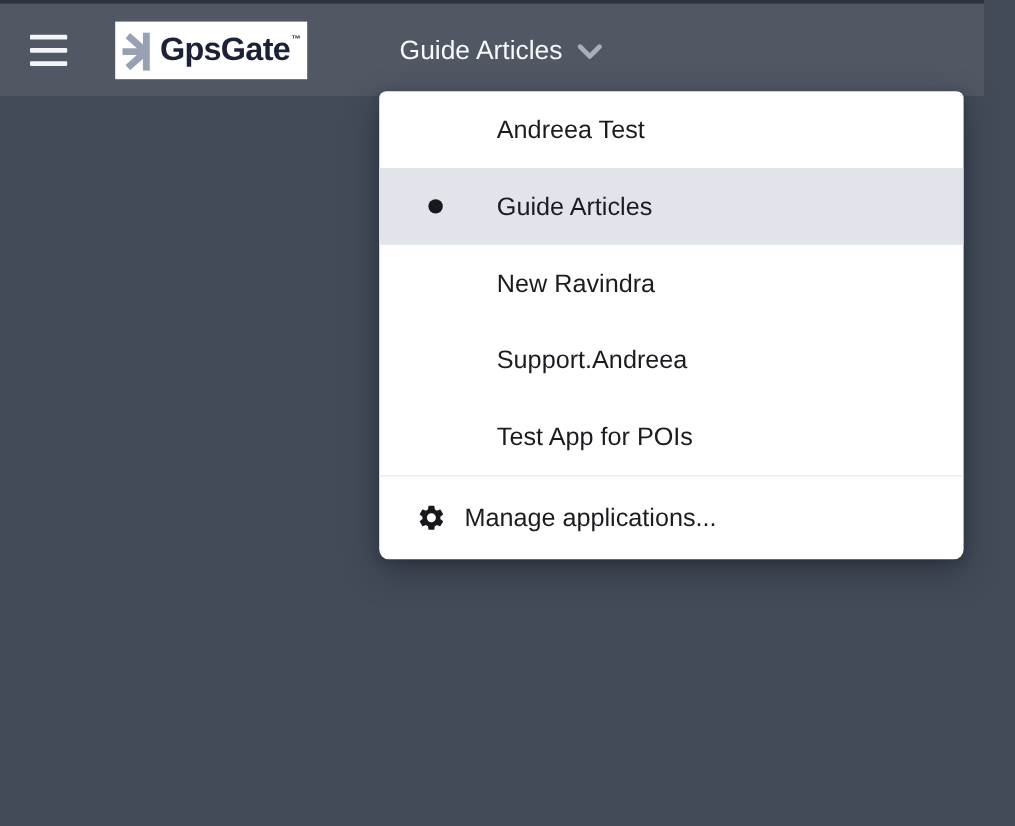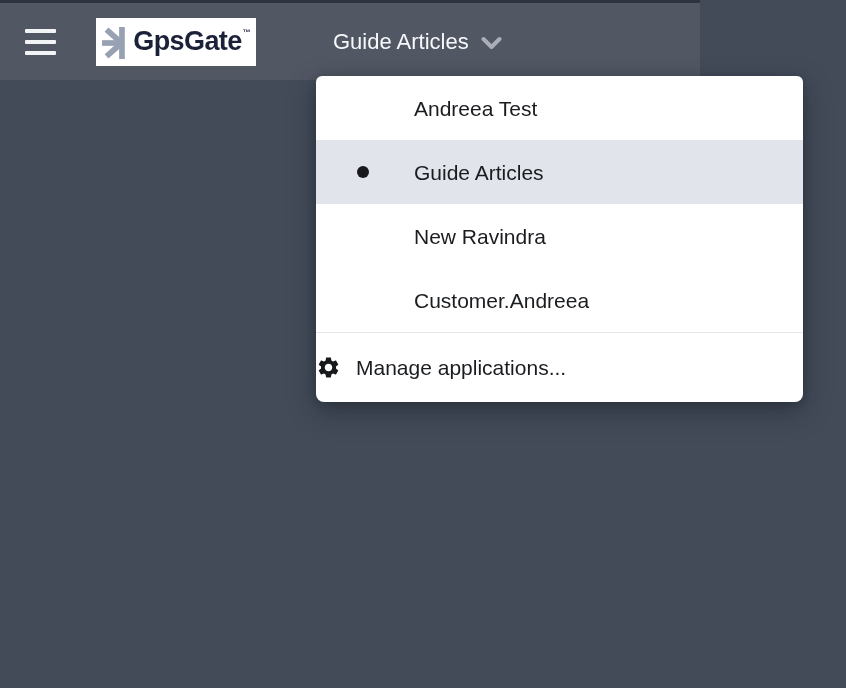--- a/index.html
+++ b/index.html
@@ -10,21 +10,21 @@
     overflow: hidden;
     position: relative;
     background: #434b59;
     font-family: "Liberation Sans", sans-serif;
   }
 
   
   .topbar {
     position: absolute;
     top: 0; left: 0;
-    width: 700px;
+    width: 820px;
     height: 80px;
     background: #515763;
     border-top: 3px solid #2d3440;
     display: flex;
     align-items: center;
     z-index: 1;
   }
   .hamburger {
     background: none;
     border: none;
@@ -112,20 +112,21 @@
   }
   .menu-item.selected .bullet { display: block; }
   .menu-item-label { line-height: 1; }
 
   .menu-divider { height: 1px; background: #e4e6e9; }
 
   .manage-row {
     height: 69px;
     display: flex;
     align-items: center;
+    padding-left: 31px;
     font-size: 21px;
     color: #1a1c1f;
     cursor: pointer;
   }
   .gear-icon { flex: 0 0 auto; display: block; }
   .manage-label { margin-left: 15px; line-height: 1; }
 </style>
 </head>
 <body>
 
@@ -168,21 +169,25 @@
       <div class="menu-item selected">
     <span class="bullet"></span>
     <span class="menu-item-label">Guide Articles</span>
   </div>
       <div class="menu-item">
 
     <span class="menu-item-label">New Ravindra</span>
   </div>
       <div class="menu-item">
 
-    <span class="menu-item-label">Customer.Andreea</span>
+    <span class="menu-item-label">Support.Andreea</span>
+  </div>
+      <div class="menu-item">
+
+    <span class="menu-item-label">Test App for POIs</span>
   </div>
     </div>
   <div class="menu-divider"></div>
   <div class="manage-row">
     <svg class="gear-icon" width="25" height="25" viewBox="0 0 24 24">
       <path fill="#17191c" d="M19.14,12.94c0.04-0.3,0.06-0.61,0.06-0.94c0-0.32-0.02-0.64-0.07-0.94l2.03-1.58c0.18-0.14,0.23-0.41,0.12-0.61 l-1.92-3.32c-0.12-0.22-0.37-0.29-0.59-0.22l-2.39,0.96c-0.5-0.38-1.03-0.7-1.62-0.94L14.4,2.81c-0.04-0.24-0.24-0.41-0.48-0.41 h-3.84c-0.24,0-0.43,0.17-0.47,0.41L9.25,5.35C8.66,5.59,8.12,5.92,7.63,6.29L5.24,5.33c-0.22-0.08-0.47,0-0.59,0.22L2.74,8.87 C2.62,9.08,2.66,9.34,2.86,9.48l2.03,1.58C4.84,11.36,4.8,11.69,4.8,12s0.02,0.64,0.07,0.94l-2.03,1.58 c-0.18,0.14-0.23,0.41-0.12,0.61l1.92,3.32c0.12,0.22,0.37,0.29,0.59,0.22l2.39-0.96c0.5,0.38,1.03,0.7,1.62,0.94l0.36,2.54 c0.05,0.24,0.24,0.41,0.48,0.41h3.84c0.24,0,0.44-0.17,0.47-0.41l0.36-2.54c0.59-0.24,1.13-0.56,1.62-0.94l2.39,0.96 c0.22,0.08,0.47,0,0.59-0.22l1.92-3.32c0.12-0.22,0.07-0.47-0.12-0.61L19.14,12.94z M12,15.6c-1.98,0-3.6-1.62-3.6-3.6 s1.62-3.6,3.6-3.6s3.6,1.62,3.6,3.6S13.98,15.6,12,15.6z"></path>
     </svg>
     <span class="manage-label">Manage applications...</span>
   </div>
 </div>

